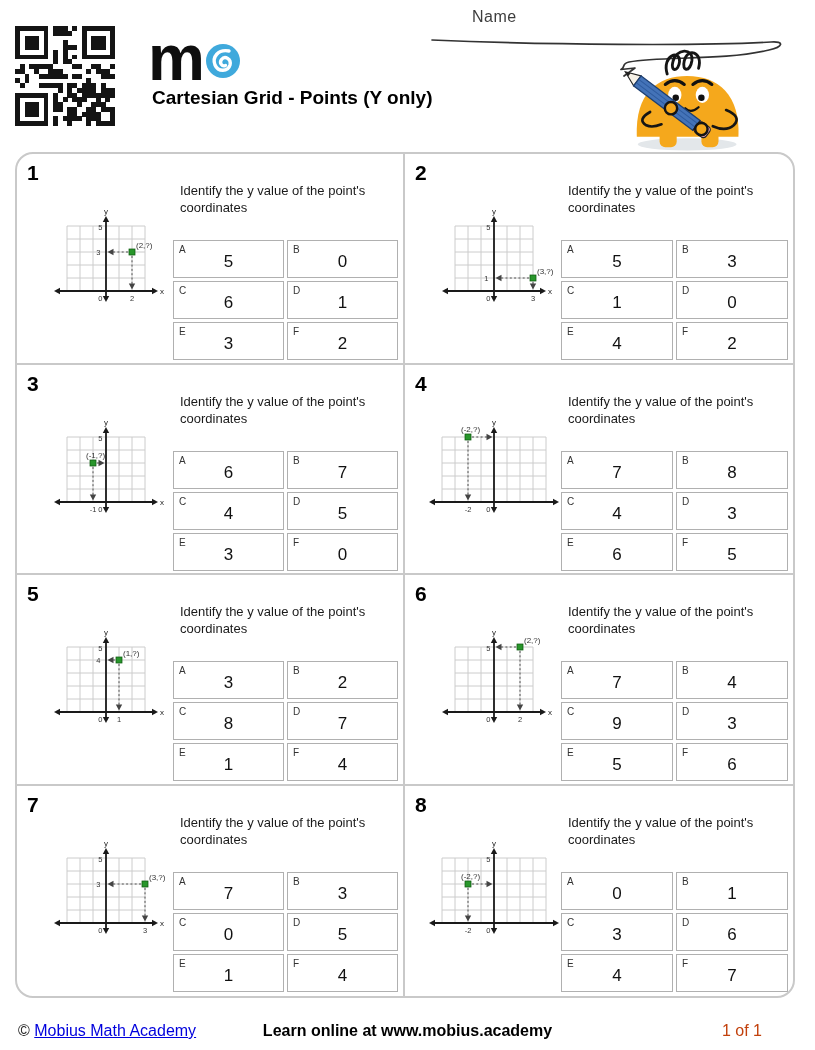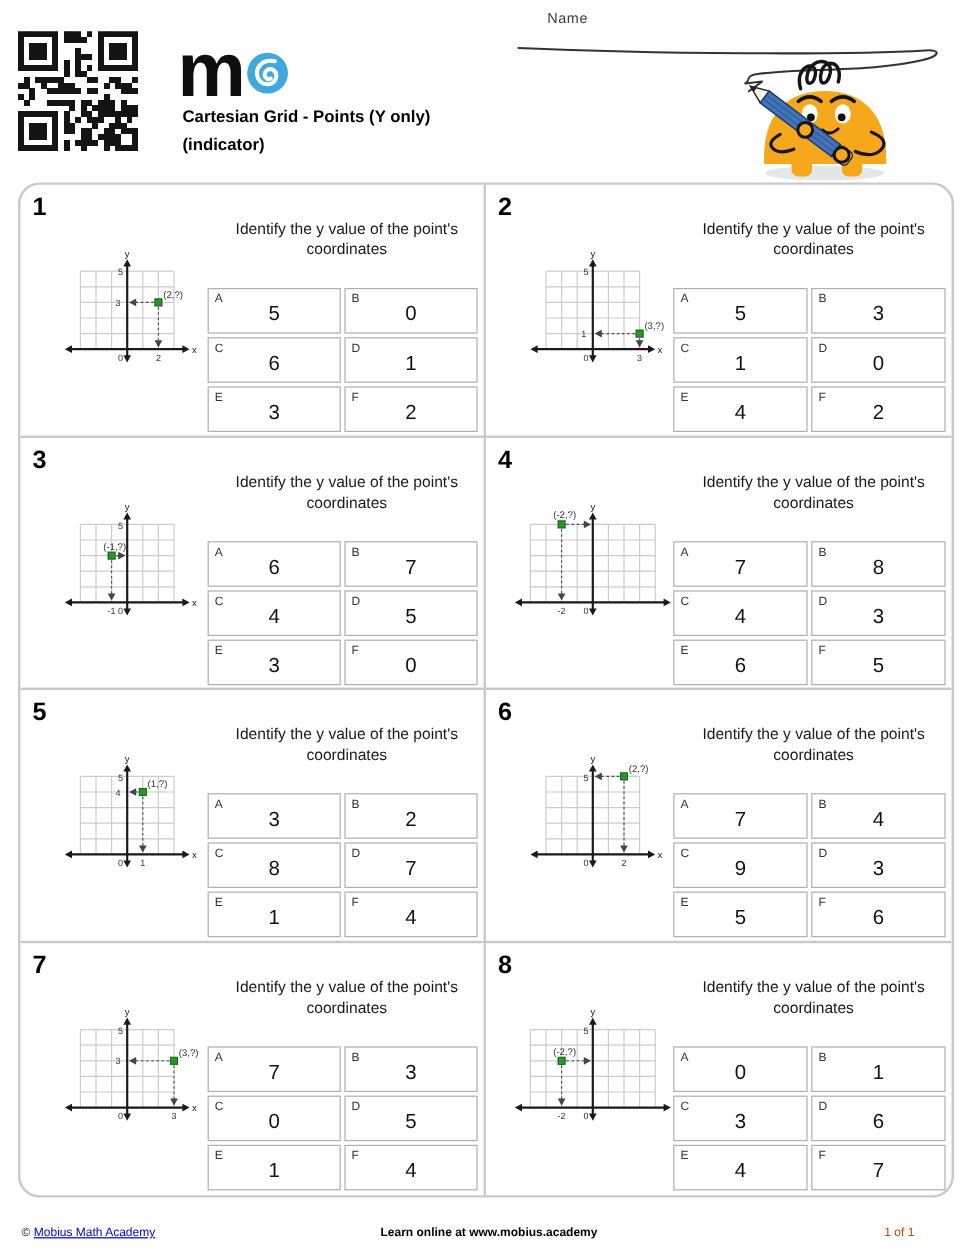--- a/index.html
+++ b/index.html
@@ -4,42 +4,42 @@
 <style>
   html,body{margin:0;padding:0;background:#fff;}
   .sheet{position:relative;width:815px;height:1050px;background:#fff;overflow:hidden;
          font-family:"Liberation Sans",sans-serif;color:#111;}
   
   .header{position:absolute;left:0;top:0;width:815px;height:152px;}
   .qr{position:absolute;left:15px;top:26px;}
   .logo{position:absolute;left:148px;top:26px;display:flex;align-items:baseline;
         font-weight:bold;font-size:64px;letter-spacing:-2px;color:#0e0e0e;line-height:1;}
   .logo svg{margin:0 1px;}
-  .doc-title{position:absolute;left:152px;top:86px;font-size:14px;font-weight:bold;line-height:23px;color:#000;}
-  .name-label{position:absolute;left:456px;top:8px;font-size:12px;color:#3d3d3d;letter-spacing:.5px;}
+  .doc-title{position:absolute;left:152px;top:86px;font-size:19px;font-weight:bold;line-height:23px;color:#000;}
+  .name-label{position:absolute;left:472px;top:8px;font-size:16px;color:#3d3d3d;letter-spacing:.5px;}
   .scribble{position:absolute;left:425px;top:0px;}
   
   .problems{position:absolute;left:15px;top:152px;width:776px;height:842px;
             display:grid;grid-template-columns:1fr 1fr;grid-template-rows:repeat(4,1fr);
             border:2px solid #c9c9c9;border-radius:18px;overflow:hidden;background:#fff;}
   .card{position:relative;border-right:2px solid #c9c9c9;border-bottom:2px solid #c9c9c9;}
   .card:nth-child(2n){border-right:none;}
   .card:nth-child(n+7){border-bottom:none;}
   .num{position:absolute;left:10px;top:7px;font-size:21px;font-weight:bold;color:#000;}
   .graph-slot{position:absolute;left:14px;top:50px;width:150px;height:106px;}
-  .question{position:absolute;left:163px;right:5px;top:28px;text-align:center;
+  .question{position:absolute;left:163px;right:5px;top:28px;
             font-size:13px;line-height:17px;color:#1a1a1a;}
   .choices{position:absolute;left:156px;right:5px;top:86px;display:grid;
            grid-template-columns:1fr 1fr;grid-template-rows:repeat(3,38px);gap:3px;}
   .cell{position:relative;border:1px solid #b0b0b0;background:#fff;
         display:flex;align-items:center;justify-content:center;}
   .cell .letter{position:absolute;top:3px;left:5px;font-size:10px;color:#333;}
   .cell .value{font-size:17px;color:#111;padding-top:6px;}
   
-  .footer{position:absolute;left:15px;right:15px;top:1022px;height:20px;font-size:10px;color:#222;}
+  .footer{position:absolute;left:15px;right:15px;top:1022px;height:20px;font-size:16px;color:#222;}
   .footer .left{position:absolute;left:3px;top:0;}
   .footer .left a{color:#0000dd;text-decoration:underline;cursor:pointer;}
   .footer .center{position:absolute;left:50%;transform:translateX(-50%);top:0;color:#000;font-weight:bold;}
   .footer .right{position:absolute;right:38px;top:0;color:#c2410c;}
 </style>
 </head>
 <body>
 
 <div class="sheet">
 
@@ -282,21 +282,20 @@
     <div class="logo">
       <span>m</span>
       <svg width="38" height="38" viewBox="0 0 38 38">
         <circle cx="19" cy="19" r="17" fill="#3fa9dc"></circle>
         <path d="M25,9 C14,7 8,15 11,23 C14,30 24,30 26,23 C27.5,17 21,13 17.5,17.5 C15,21 18,25 21.5,23.5" fill="none" stroke="#ffffff" stroke-width="3.4" stroke-linecap="round"></path>
       </svg>
     </div>
 
     <div class="doc-title">
       <div>Cartesian Grid - Points (Y only)</div>
-      <div>(indicator)</div>
     </div>
 
     <div class="name-label">Name</div>
 
     <svg class="scribble" width="390" height="158" viewBox="0 0 390 158">
 
       <path d="M7,40 C120,45 280,46 346,42 C360,41 358,47 344,50 C298,61 238,56 204,62 C196,63.5 201,67 196,69.5 L210,68 L199,76" fill="none" stroke="#333" stroke-width="1.7" stroke-linecap="round" stroke-linejoin="round"></path>
 
       <g transform="translate(170,36) scale(0.95)">
         <ellipse cx="97" cy="114" rx="52" ry="6.5" fill="#e3e7ea"></ellipse>

